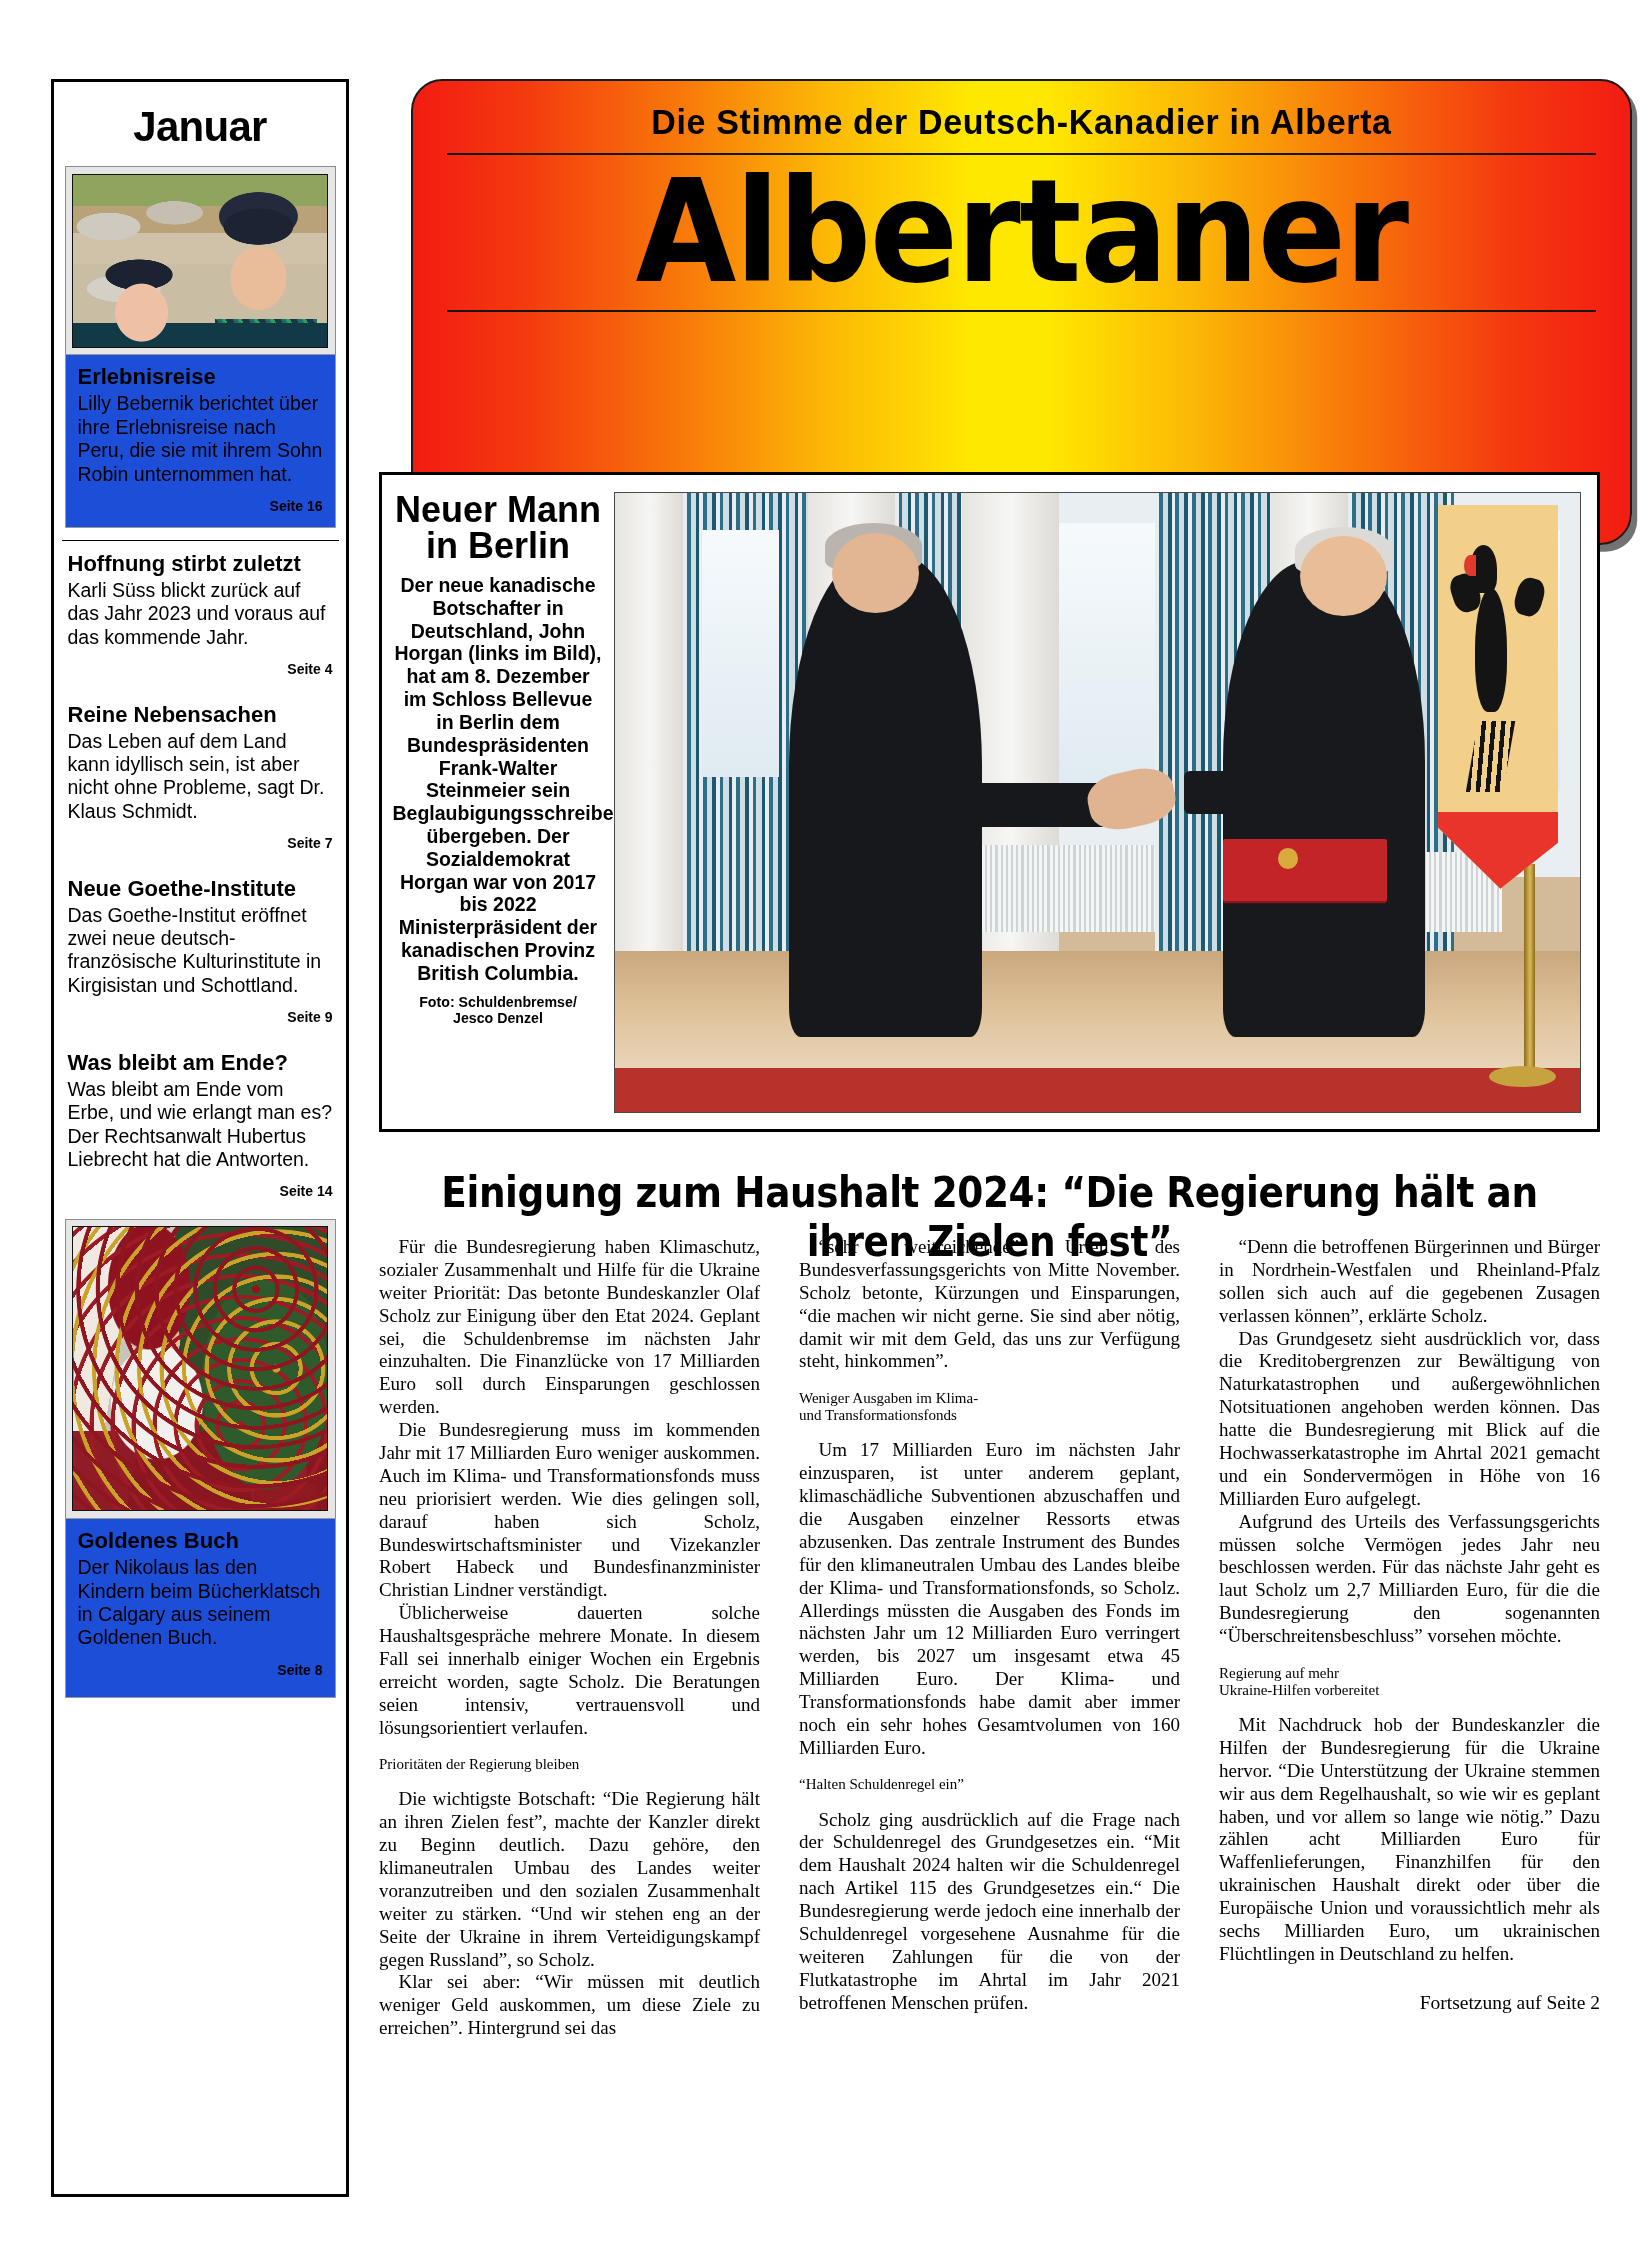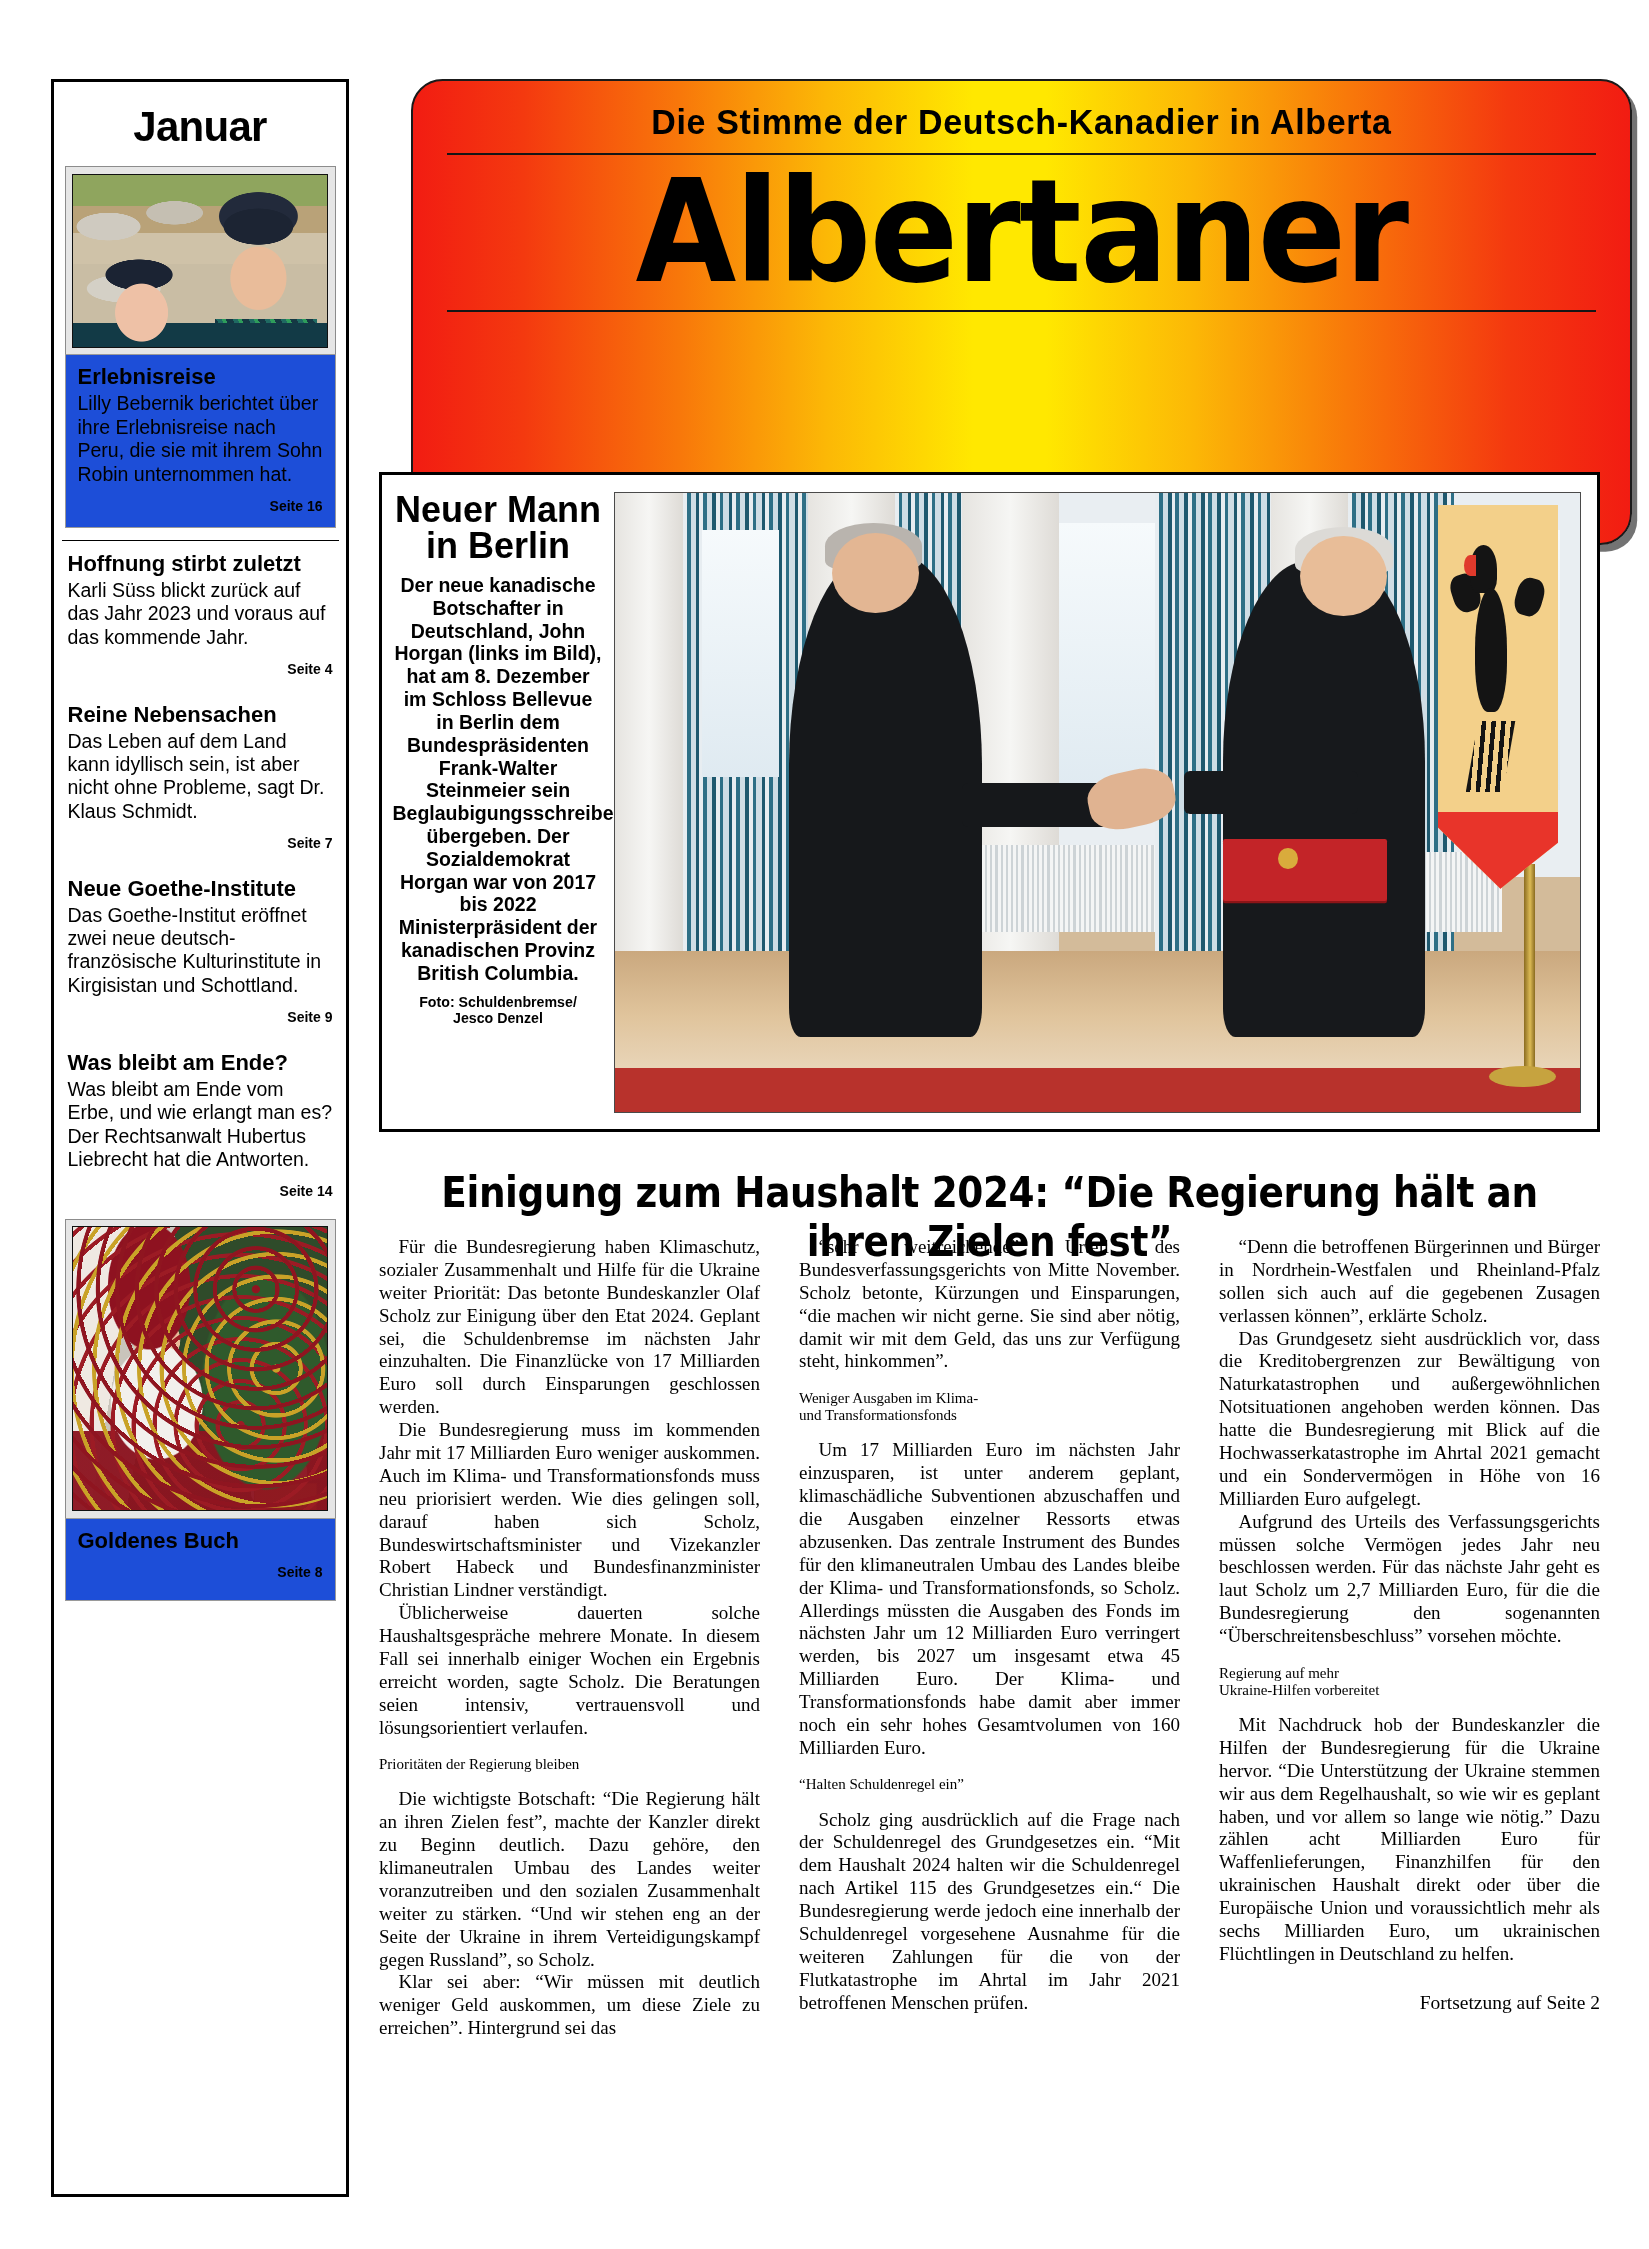--- a/index.html
+++ b/index.html
@@ -200,20 +200,21 @@
     <div class="photo-frame">
       <div class="ph nik">
         <div class="mitrecross"></div>
         <div class="mitrebar"></div>
         <div class="glove"></div>
         <div class="book"></div>
       </div>
     </div>
     <div class="teaser boxed" style="margin-top:-1.5px;padding-bottom:19.5px;">
       <div class="t-head">Goldenes Buch</div>
+      <div class="t-body">Der Nikolaus las den Kindern beim Bücherklatsch in Calgary aus seinem Goldenen Buch.</div>
       <div class="t-page">Seite 8</div>
     </div>
   </div>
 
   <div class="masthead">
     <div class="mh-tag">Die Stimme der Deutsch-Kanadier in Alberta</div>
     <hr class="mh-rule">
     <div class="mh-title">Albertaner</div>
     <hr class="mh-rule" style="margin-top:12px;">
     <div class="mh-foot">

